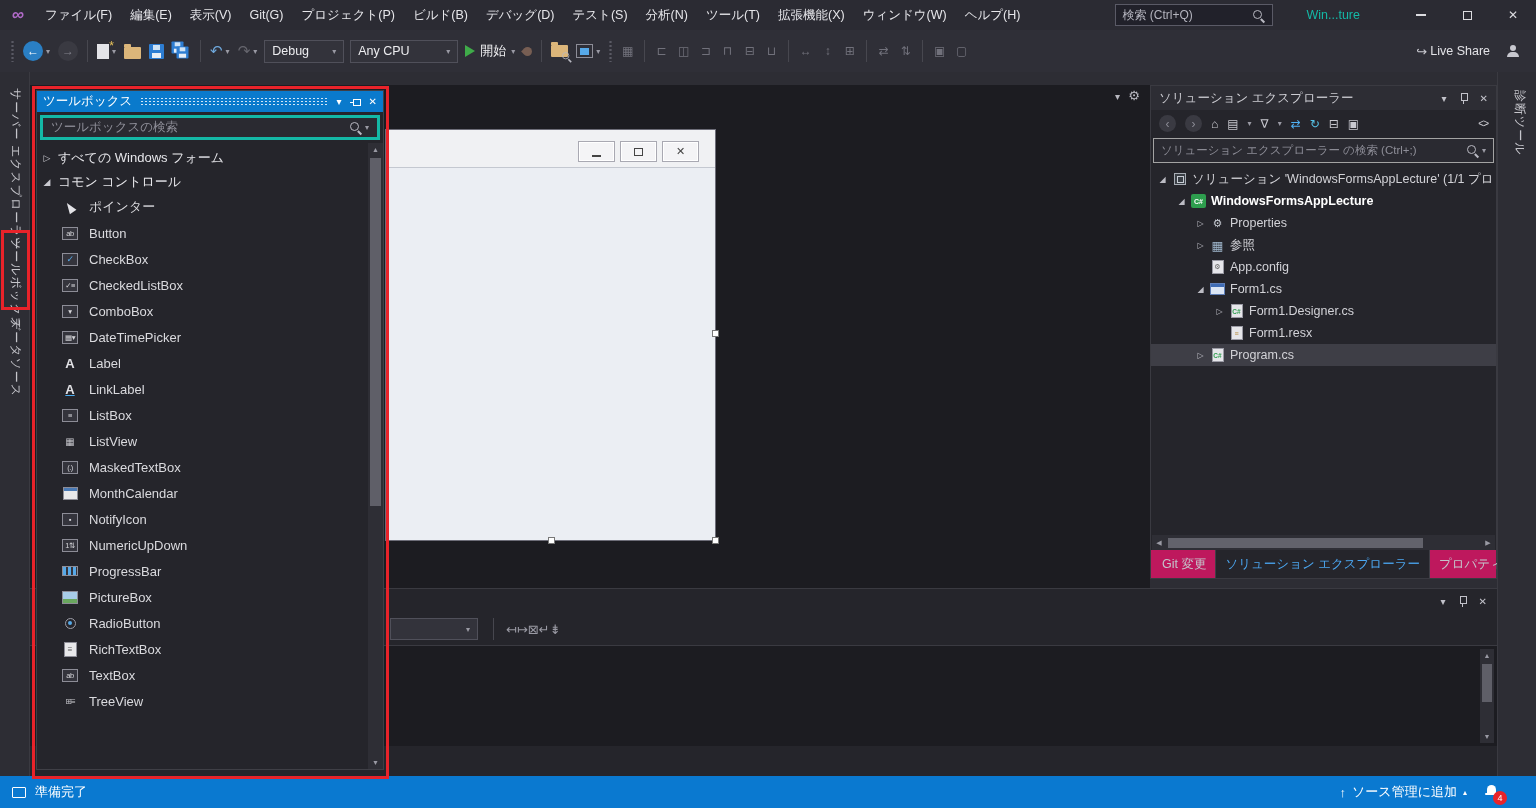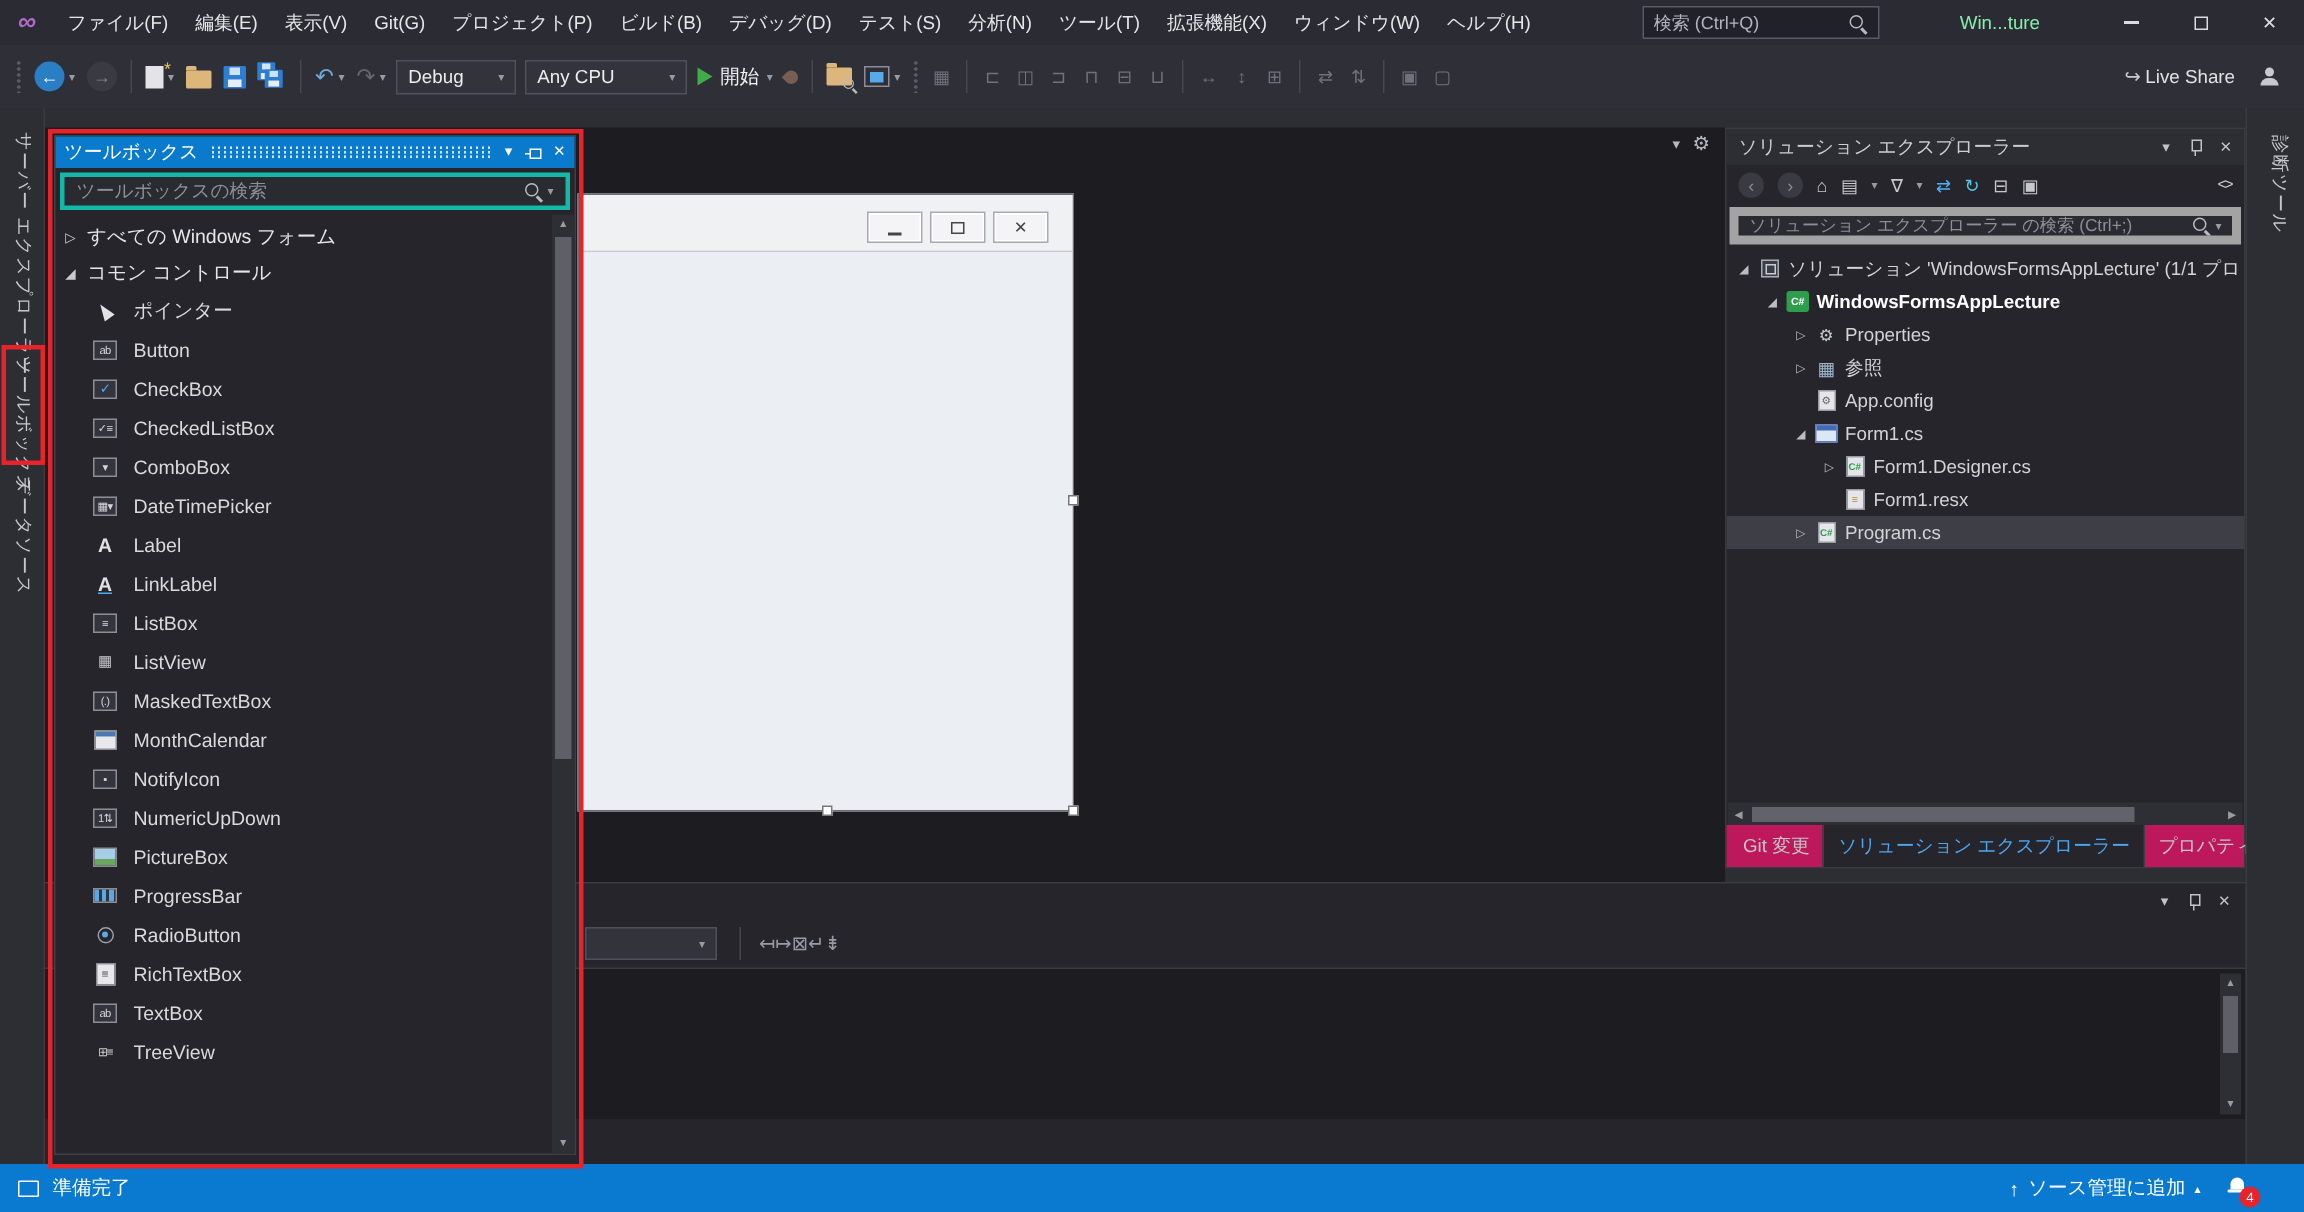--- a/index.html
+++ b/index.html
@@ -8,21 +8,21 @@
 #stage{position:relative;width:1536px;height:808px;background:#2d2d34}
 
 
 .titlebar{position:absolute;left:0;top:0;width:1536px;height:30px;background:#2b2b33;display:flex;align-items:center;z-index:20}
 .vs-logo{width:36px;height:30px;display:flex;align-items:center;justify-content:center}
 .vslogo-glyph{color:#b06ac8;font-size:17px;font-weight:bold;transform:skewX(-8deg)}
 .menubar{display:flex;height:30px}
 .menu-item{padding:0 9px;line-height:30px;color:#e6e6ea;font-size:12.5px;white-space:nowrap}
 .title-search{margin-left:auto;width:158px;height:22px;background:#21212a;border:1px solid#5a5a66;display:flex;align-items:center;padding:0 7px;color:#b4b4be;font-size:12px;gap:6px}
 .title-search .mag{margin-left:auto}
-.win-title{margin:0 38px 0 54px;color:#86efac;font-size:12.5px;white-space:nowrap}
+.win-title{margin:0 38px 0 34px;color:#14b8a6;font-size:12.5px;white-space:nowrap}
 .win-controls{display:flex}
 .win-btn{width:46px;height:30px;display:flex;align-items:center;justify-content:center;color:#dcdce0;font-size:12px}
 .wb-min{width:10px;height:1.5px;background:#dcdce0}
 .wb-max{width:9px;height:9px;border:1.5px solid #dcdce0}
 
 
 .toolbar{position:absolute;left:0;top:30px;width:1536px;height:42px;background:#2f2f37;display:flex;align-items:center;padding-left:6px;z-index:20}
 .grip{width:5px;height:22px;margin:0 4px;background-image:radial-gradient(circle,#5a5a64 1px,transparent 1.3px);background-size:5px 4px}
 .vsep{width:1px;height:22px;background:#47474f;margin:0 5px;flex:none}
 .tbtn{display:inline-flex;align-items:center;gap:3px;padding:3px 4px}
@@ -97,21 +97,21 @@
 
 .solexp{position:absolute;left:1150px;top:85px;width:347px;height:494px;background:#25252b;display:flex;flex-direction:column;border:1px solid #3a3a41;z-index:2}
 .panel-header{height:24px;display:flex;align-items:center;padding:0 8px;background:#2d2d34;color:#ccccd2;font-size:12.5px;flex:none}
 .hicons{margin-left:auto;display:flex;align-items:center;gap:11px}
 .se-toolbar{height:27px;display:flex;align-items:center;gap:9px;padding:0 8px;flex:none;color:#c8c8cf;font-size:12px}
 .se-tic{display:inline-flex;align-items:center;justify-content:center}
 .se-tic.circ{width:17px;height:17px;border-radius:50%;background:#3a3a42;color:#8c8c96;font-size:12px}
 [data-name="sync-icon"]{color:#4fb0f2}
 [data-name="refresh-icon"]{color:#56c3e8}
 [data-name="view-code-icon"]{margin-left:auto;font-size:10px;letter-spacing:-1px;color:#d0d0d6}
-.se-search{height:25px;margin:1px 2px 3px;background:#2a2a31;border:6px solid #a3a3a3;display:flex;align-items:center;padding:0 7px;color:#8e8e98;font-size:11.5px;flex:none;white-space:nowrap;overflow:hidden;gap:4px}
+.se-search{height:25px;margin:1px 2px 3px;background:#2a2a31;border:1px solid #a3a3a3;display:flex;align-items:center;padding:0 7px;color:#8e8e98;font-size:11.5px;flex:none;white-space:nowrap;overflow:hidden;gap:4px}
 .seicons{margin-left:auto;display:flex;align-items:center;gap:3px;flex:none}
 .se-tree{flex:1;overflow:hidden;font-size:12.5px;padding-top:2px}
 .tree-row{height:22px;display:flex;align-items:center;color:#d2d2d7}
 .tree-row.selected{background:#3e3e46}
 .tree-arrow{width:15px;flex:none;font-size:8px;color:#bcbcc4;text-align:center}
 .tree-ic{width:19px;flex:none;display:inline-flex;justify-content:center;margin-right:3px}
 .tree-label{white-space:nowrap}
 .tree-label.bold{font-weight:bold;color:#fff}
 .ic-sol{width:12px;height:12px;border:1px solid #a8adb5;background:#3a3f46;display:inline-block;position:relative}
 .ic-sol::after{content:"";position:absolute;left:2px;top:2px;width:5px;height:5px;border:1px solid #c8cdd5}
@@ -595,30 +595,30 @@
             </span>
             <span data-name="toolbox-item-label">NotifyIcon</span>
           </div>
           <div class="tb-item" data-name="toolbox-item">
             <span class="tbx-ic" data-name="numericupdown-icon">
               <span class="tbx-bx">1⇅</span>
             </span>
             <span data-name="toolbox-item-label">NumericUpDown</span>
           </div>
           <div class="tb-item" data-name="toolbox-item">
+            <span class="tbx-ic" data-name="progressbar-icon">
+              <span class="prog"></span>
+            </span>
+            <span data-name="toolbox-item-label">ProgressBar</span>
+          </div>
+          <div class="tb-item" data-name="toolbox-item">
             <span class="tbx-ic" data-name="picturebox-icon">
               <span class="pic"></span>
             </span>
             <span data-name="toolbox-item-label">PictureBox</span>
-          </div>
-          <div class="tb-item" data-name="toolbox-item">
-            <span class="tbx-ic" data-name="progressbar-icon">
-              <span class="prog"></span>
-            </span>
-            <span data-name="toolbox-item-label">ProgressBar</span>
           </div>
           <div class="tb-item" data-name="toolbox-item">
             <span class="tbx-ic" data-name="radiobutton-icon">
               <span class="radio"></span>
             </span>
             <span data-name="toolbox-item-label">RadioButton</span>
           </div>
           <div class="tb-item" data-name="toolbox-item">
             <span class="tbx-ic" data-name="richtextbox-icon">
               <span class="fi2">≡</span>

